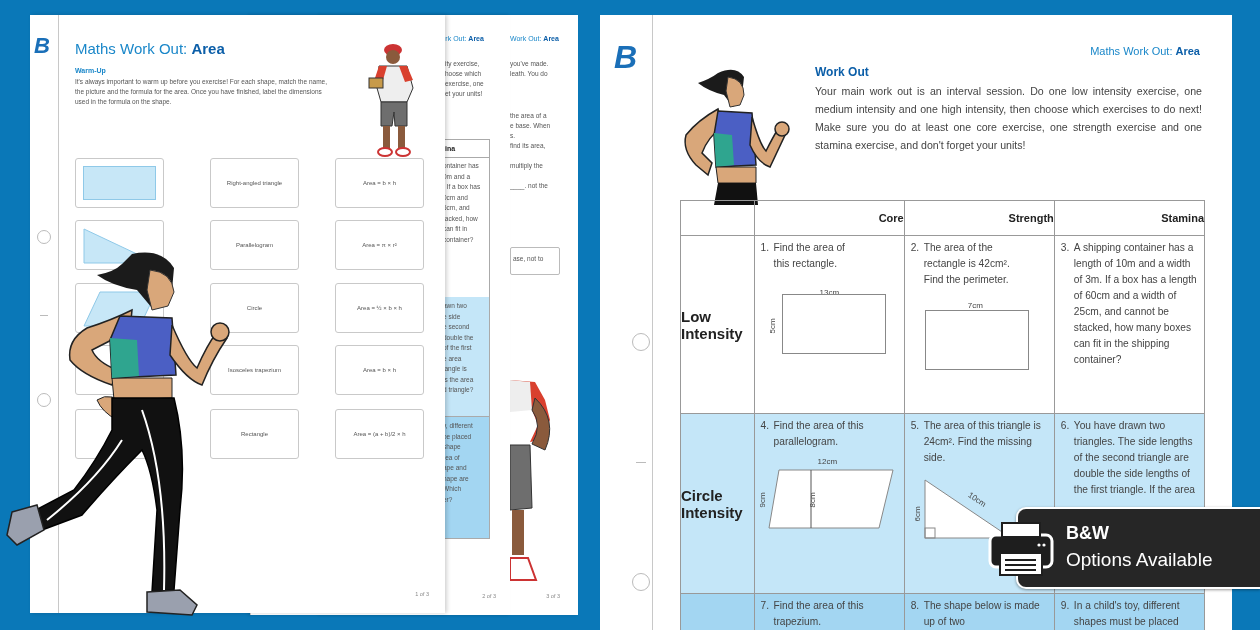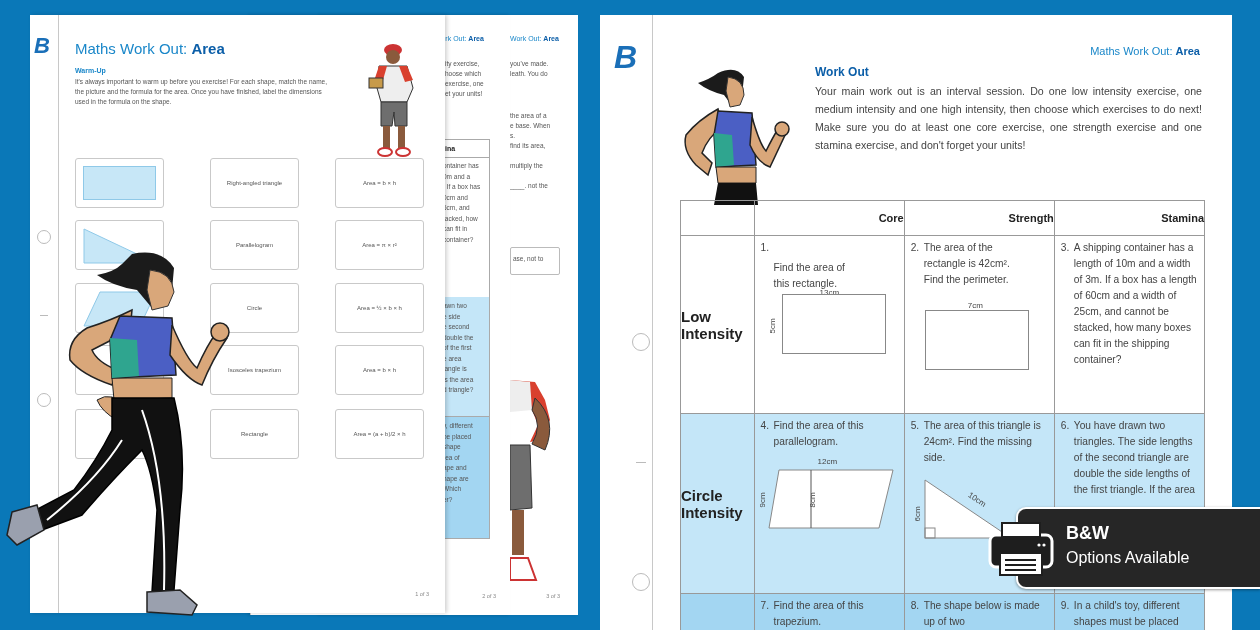--- a/index.html
+++ b/index.html
@@ -50,21 +50,21 @@
   .qnum { position: absolute; left: 6px; }
   .qtxt { display: block; padding-left: 13px; }
 
   .rect-shape { position: absolute; background: #fff; border: 1px solid #888; }
   .dim { position: absolute; font-size: 8px; color: #444; }
   .dim.v { transform: rotate(-90deg); }
 
   
   .bw-banner { position: absolute; left: 1016px; top: 507px; width: 244px; height: 82px; background: #262626; border: 2px solid #fff; border-right: none; border-radius: 10px 0 0 10px; box-shadow: 0 1px 3px rgba(0,0,0,.4); }
   .bw-title { position: absolute; left: 48px; top: 14px; font-size: 18px; font-weight: bold; color: #fff; }
-  .bw-sub { position: absolute; left: 48px; top: 40px; font-size: 16px; color: #fff; }
+  .bw-sub { position: absolute; left: 48px; top: 40px; font-size: 19px; color: #fff; }
   .printer-icon { position: absolute; left: -32px; top: 10px; width: 70px; height: 60px; }
 </style>
 </head>
 <body>
 
 <div class="page" id="page3">
   <div class="margin-line" style="left:0;"></div>
   <div class="hdr-small" style="left:190px; top:20px;"><span>Work Out: </span><b>Area</b></div>
   <div class="small-text" style="position:absolute; left:190px; top:44px; width:70px; white-space:nowrap;">
     <div>you've made.</div>
@@ -255,21 +255,21 @@
         <tr>
       <th></th>
       <th>Core</th>
       <th>Strength</th>
       <th>Stamina</th>
     </tr>
     <tr class="low">
       <td class="row-h">Low Intensity</td>
       <td class="q">
         <span class="qnum">1.</span>
-        <span class="qtxt" style="width:100px;margin-top:20px;">Find the area of this rectangle.</span>
+        <span class="qtxt" style="width:100px;">Find the area of this rectangle.</span>
         <div class="dim" style="left:65px; top:34px;margin-top:15px;">13cm</div>
         <div class="dim v" style="left:10px; top:82px;">5cm</div>
         <div class="rect-shape" style="left:27px; top:58px; width:104px; height:60px;"></div>
       </td>
       <td class="q">
         <span class="qnum">2.</span>
         <span class="qtxt" style="width:110px;">The area of the rectangle is 42cm². Find the perimeter.</span>
         <div class="dim" style="left:63px; top:62px;">7cm</div>
         <div class="rect-shape" style="left:20px; top:74px; width:104px; height:60px;"></div>
       </td>

